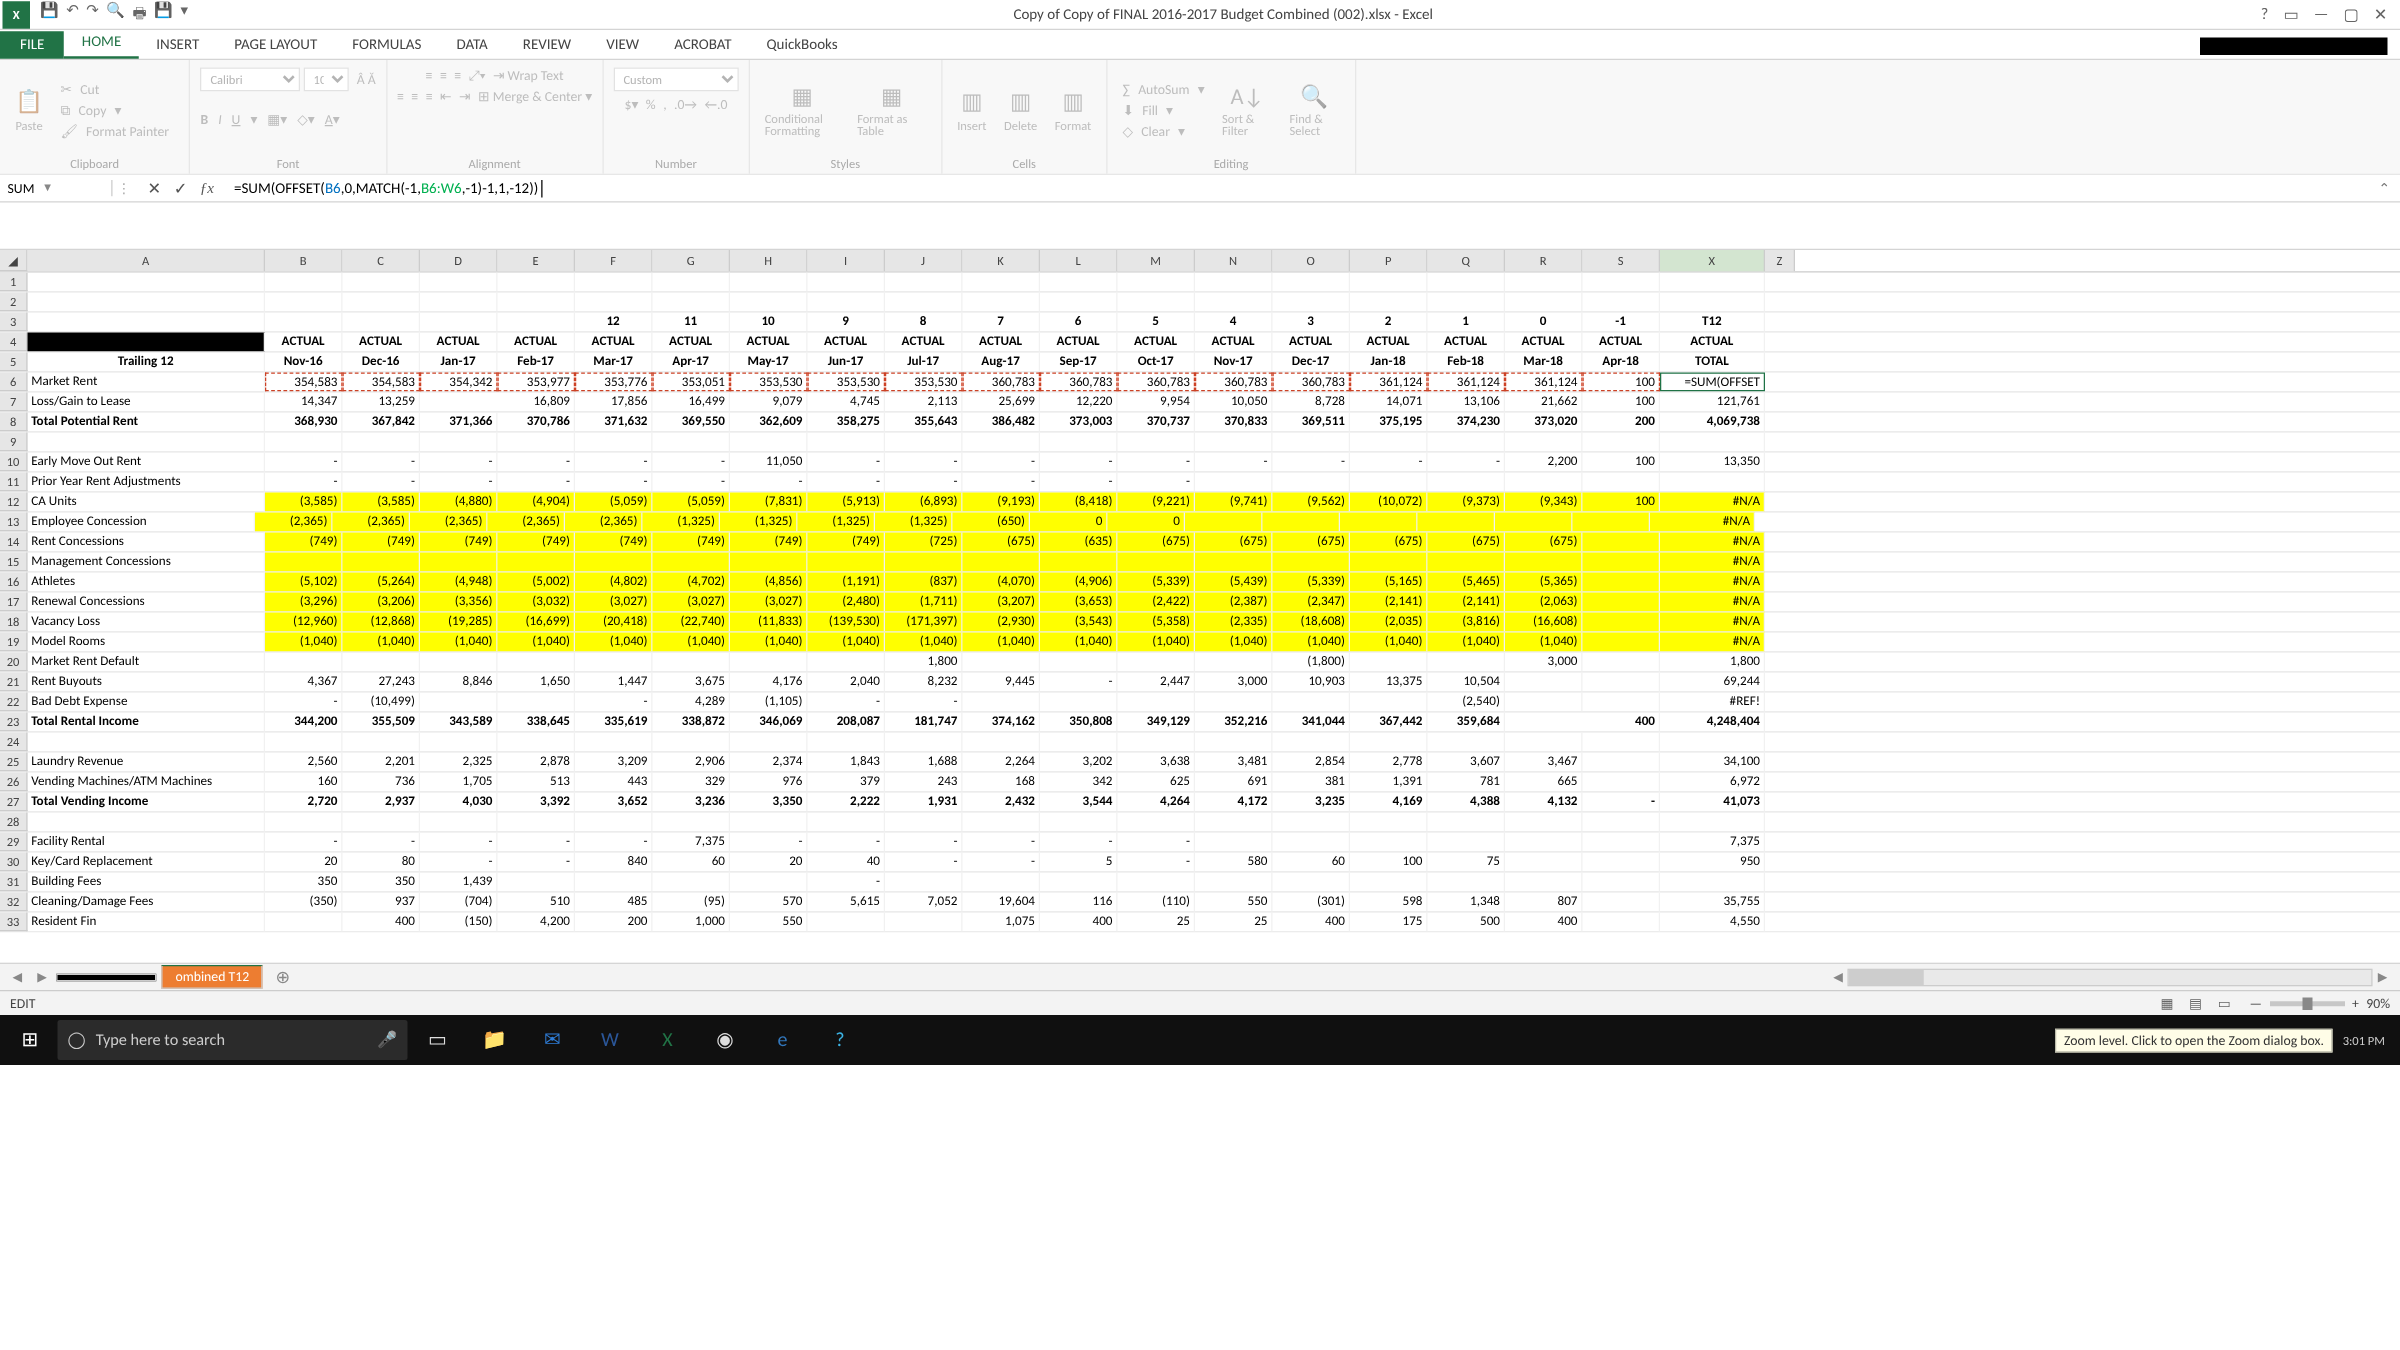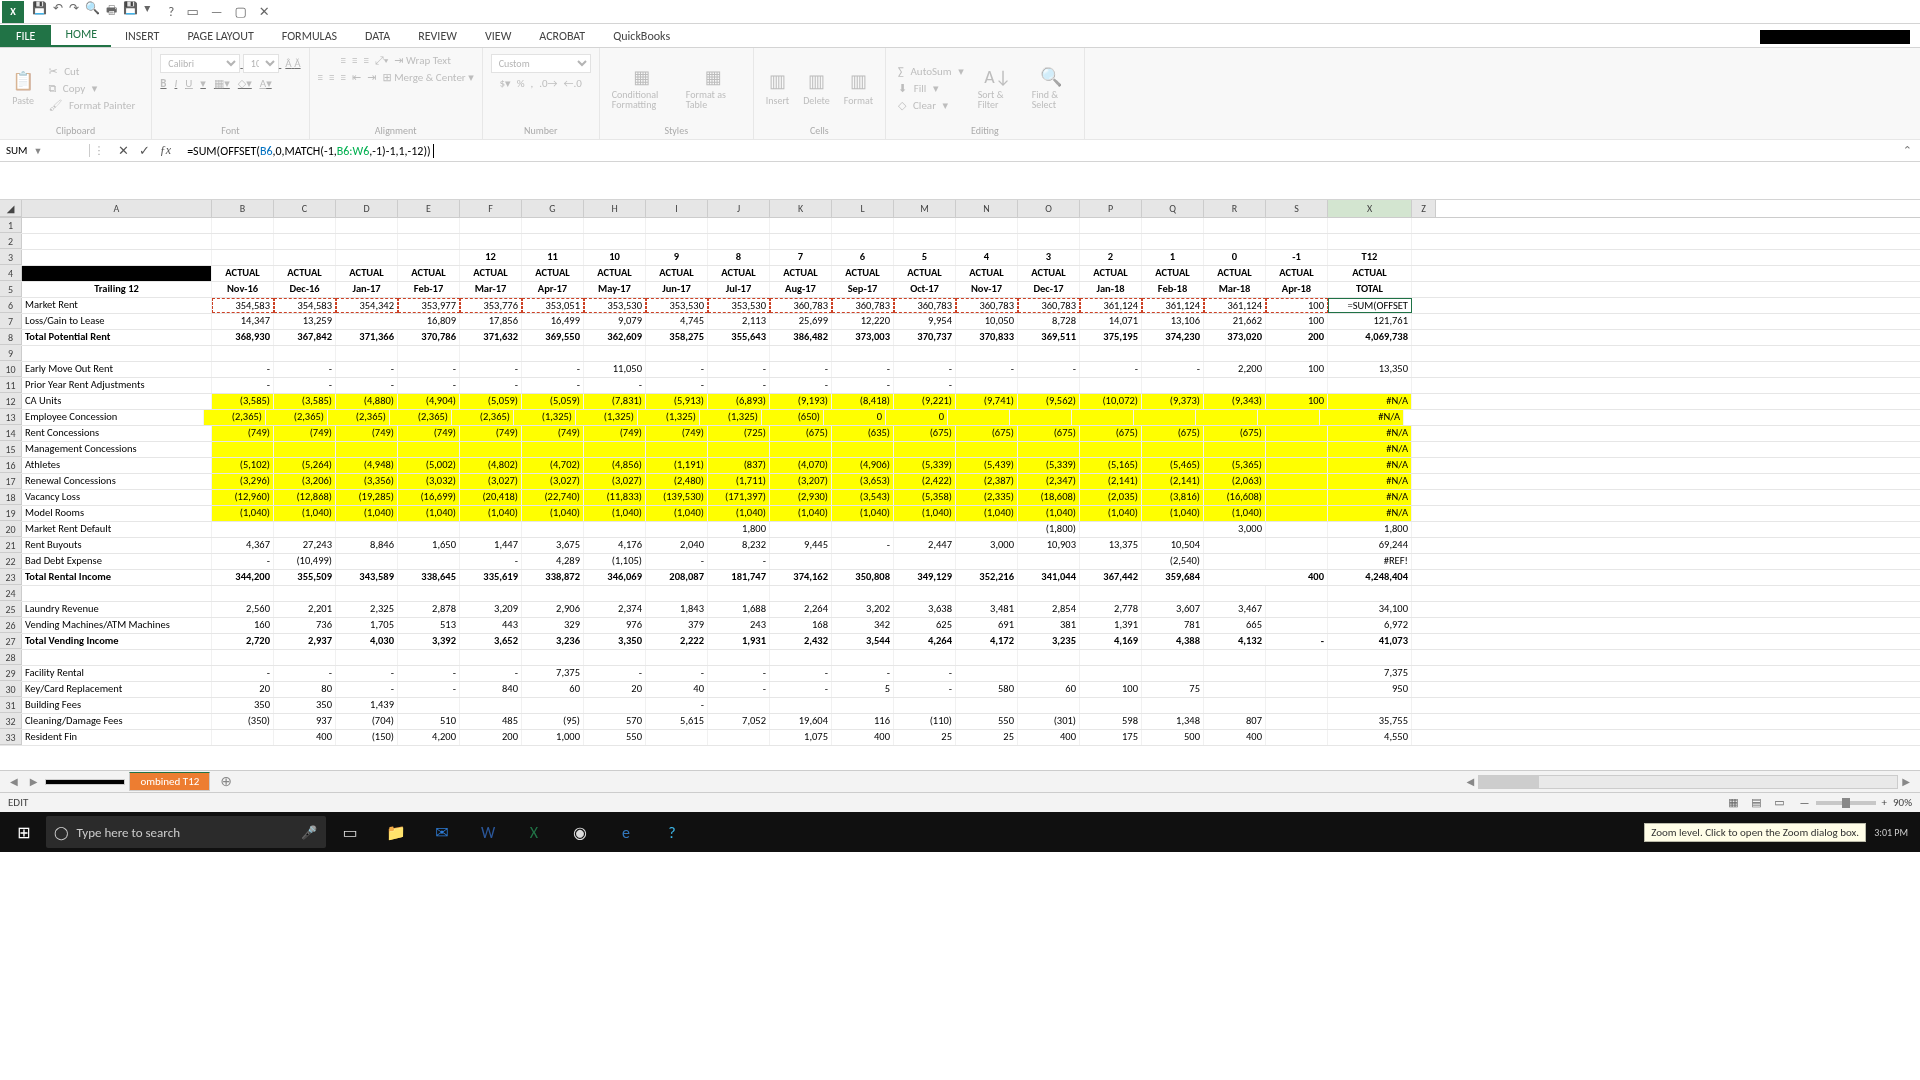--- a/index.html
+++ b/index.html
@@ -99,20 +99,21 @@
   <div class="app-icon">X</div>
   <div class="qat">
     <span>💾</span>
     <span>↶</span>
     <span>↷</span>
     <span>🔍</span>
     <span>🖶</span>
     <span>💾</span>
     <span>▾</span>
   </div>
+  <div class="title">Copy of Copy of FINAL 2016-2017 Budget Combined (002).xlsx - Excel</div>
   <div class="winctl">
     <span>?</span>
     <span>▭</span>
     <span>—</span>
     <span>▢</span>
     <span>✕</span>
   </div>
 </div>
 
 <div class="ribbon-tabs">
@@ -138,21 +139,21 @@
         </div>
       <div class="rcol">
         <span>✂ <span>Cut</span></span>
         <span>⧉ <span>Copy</span> ▾</span>
         <span>🖌 <span>Format Painter</span></span>
       </div>
     </div>
     <div class="label">Clipboard</div>
   </div>
   <div class="rgroup">
-    <div class="content" style="flex-direction:column; align-items:flex-start; gap:4px;text-decoration:underline;">
+    <div class="content" style="flex-direction:column; align-items:flex-start; gap:16px;">
       <div>
         <select class="fake" style="width:80px"><option>Calibri</option></select>
         <select class="fake" style="width:36px"><option>10</option></select>
         <span style="color:#888;padding-left:4px">Â</span>
         <span style="color:#888">Ǎ</span>
       </div>
       <div style="color:#888;display:flex;gap:8px;">
         <b>B</b>
         <i>I</i>
         <u>U</u>

